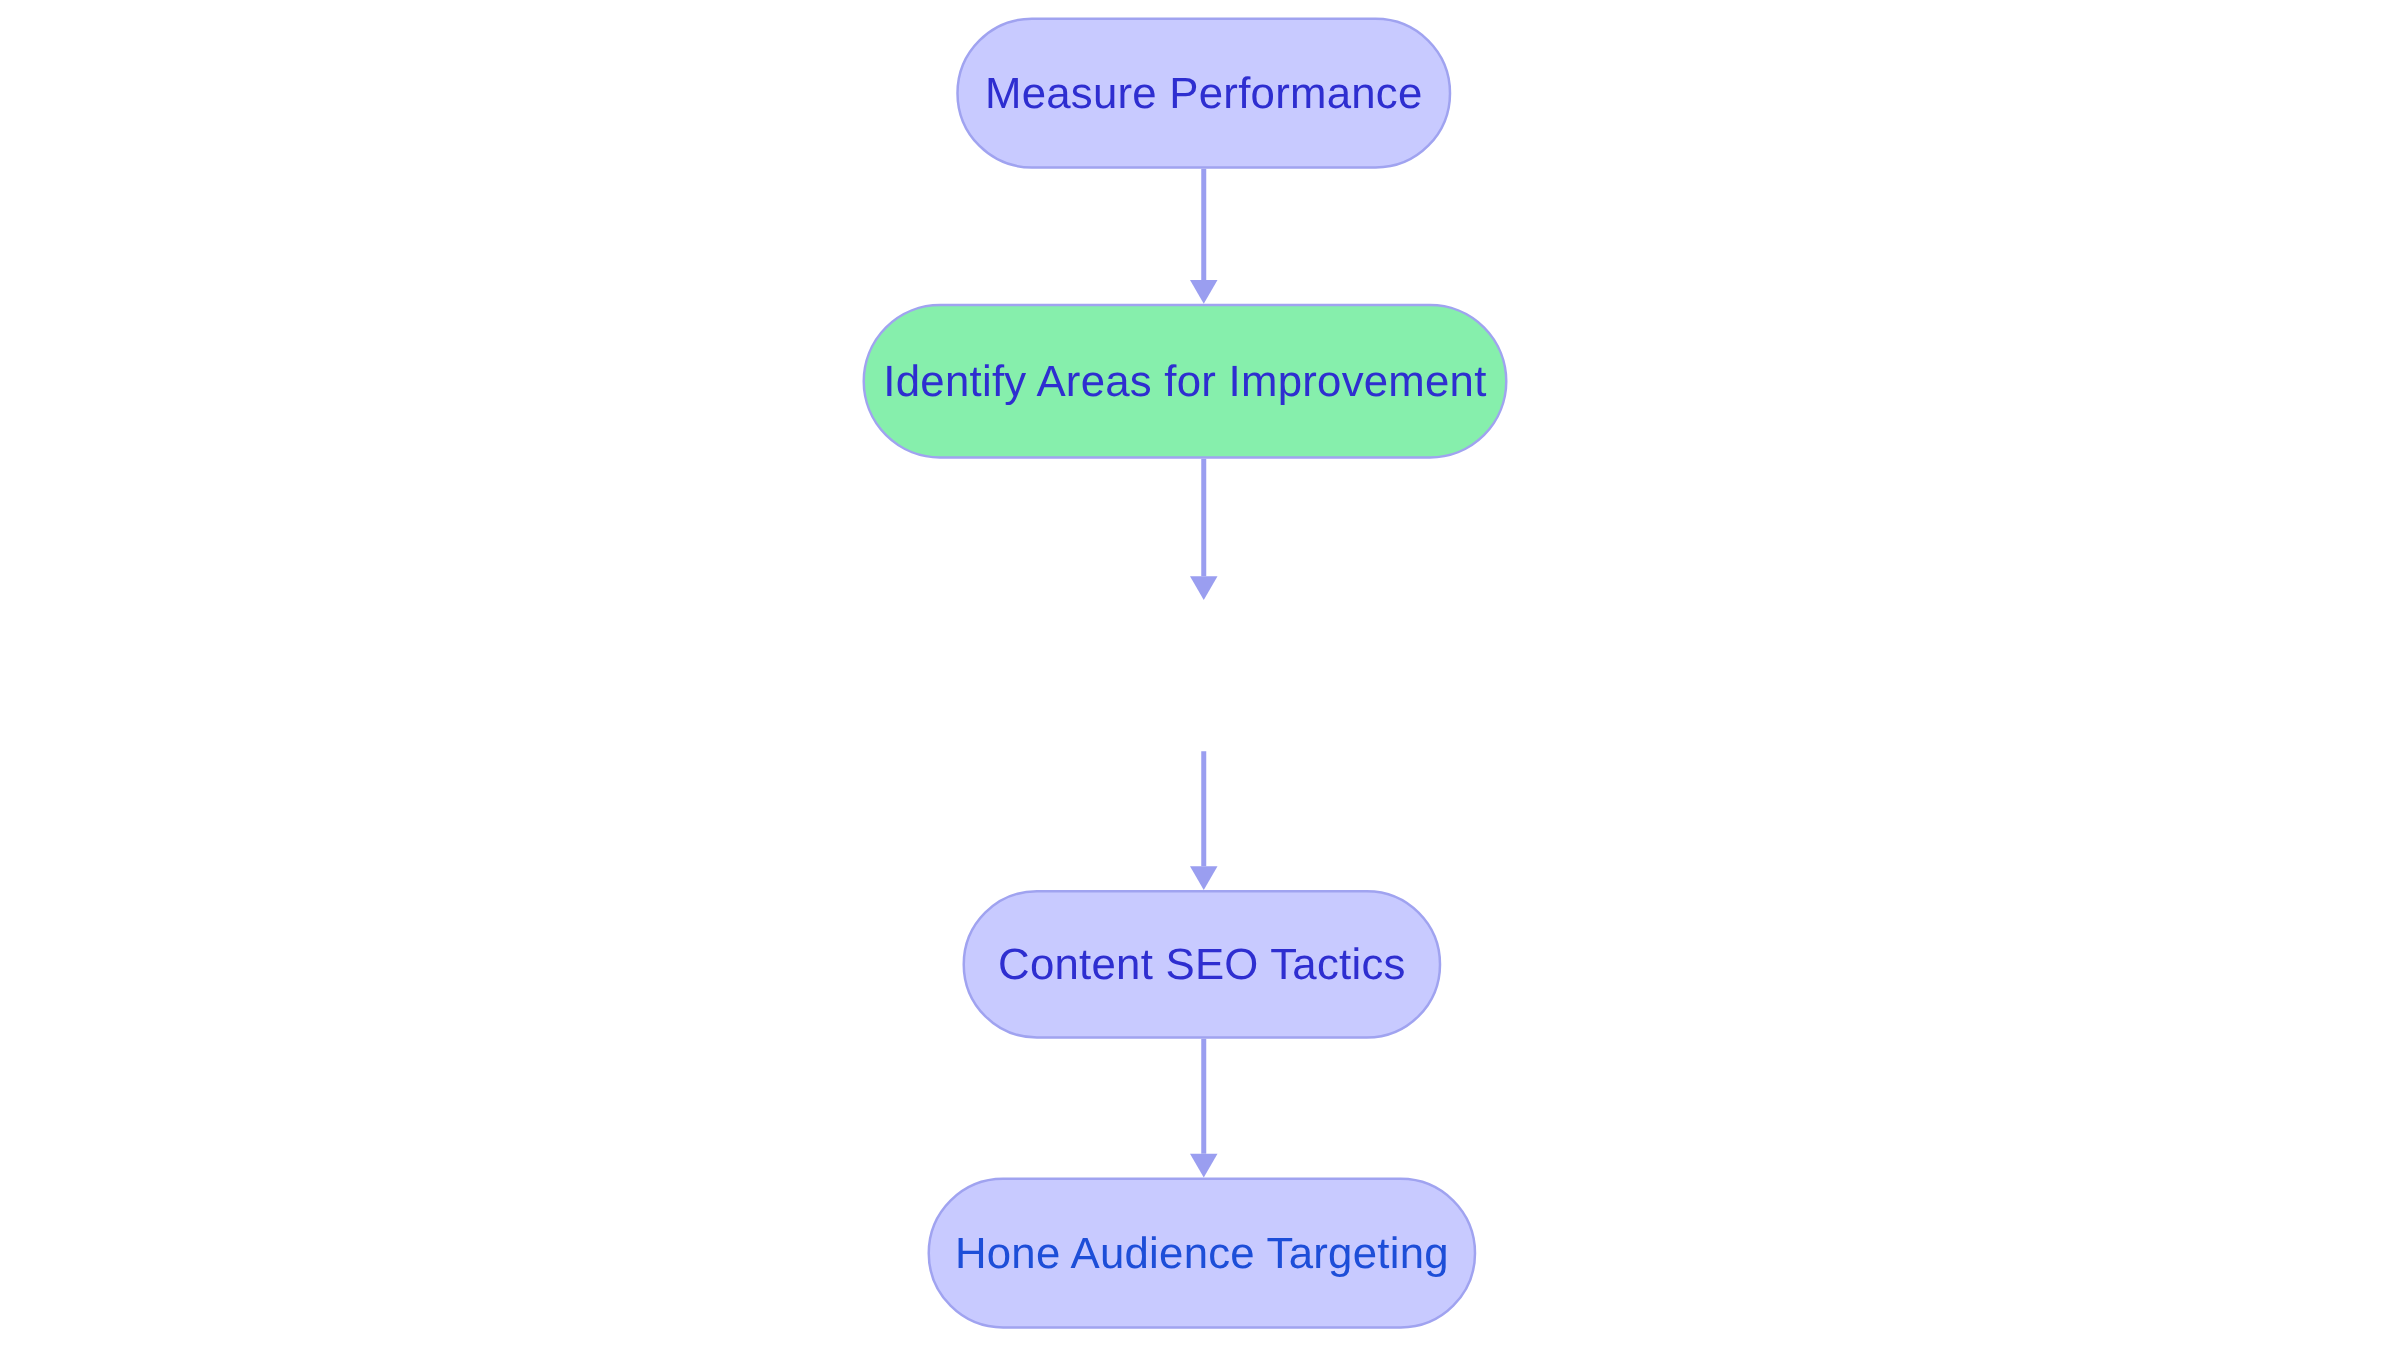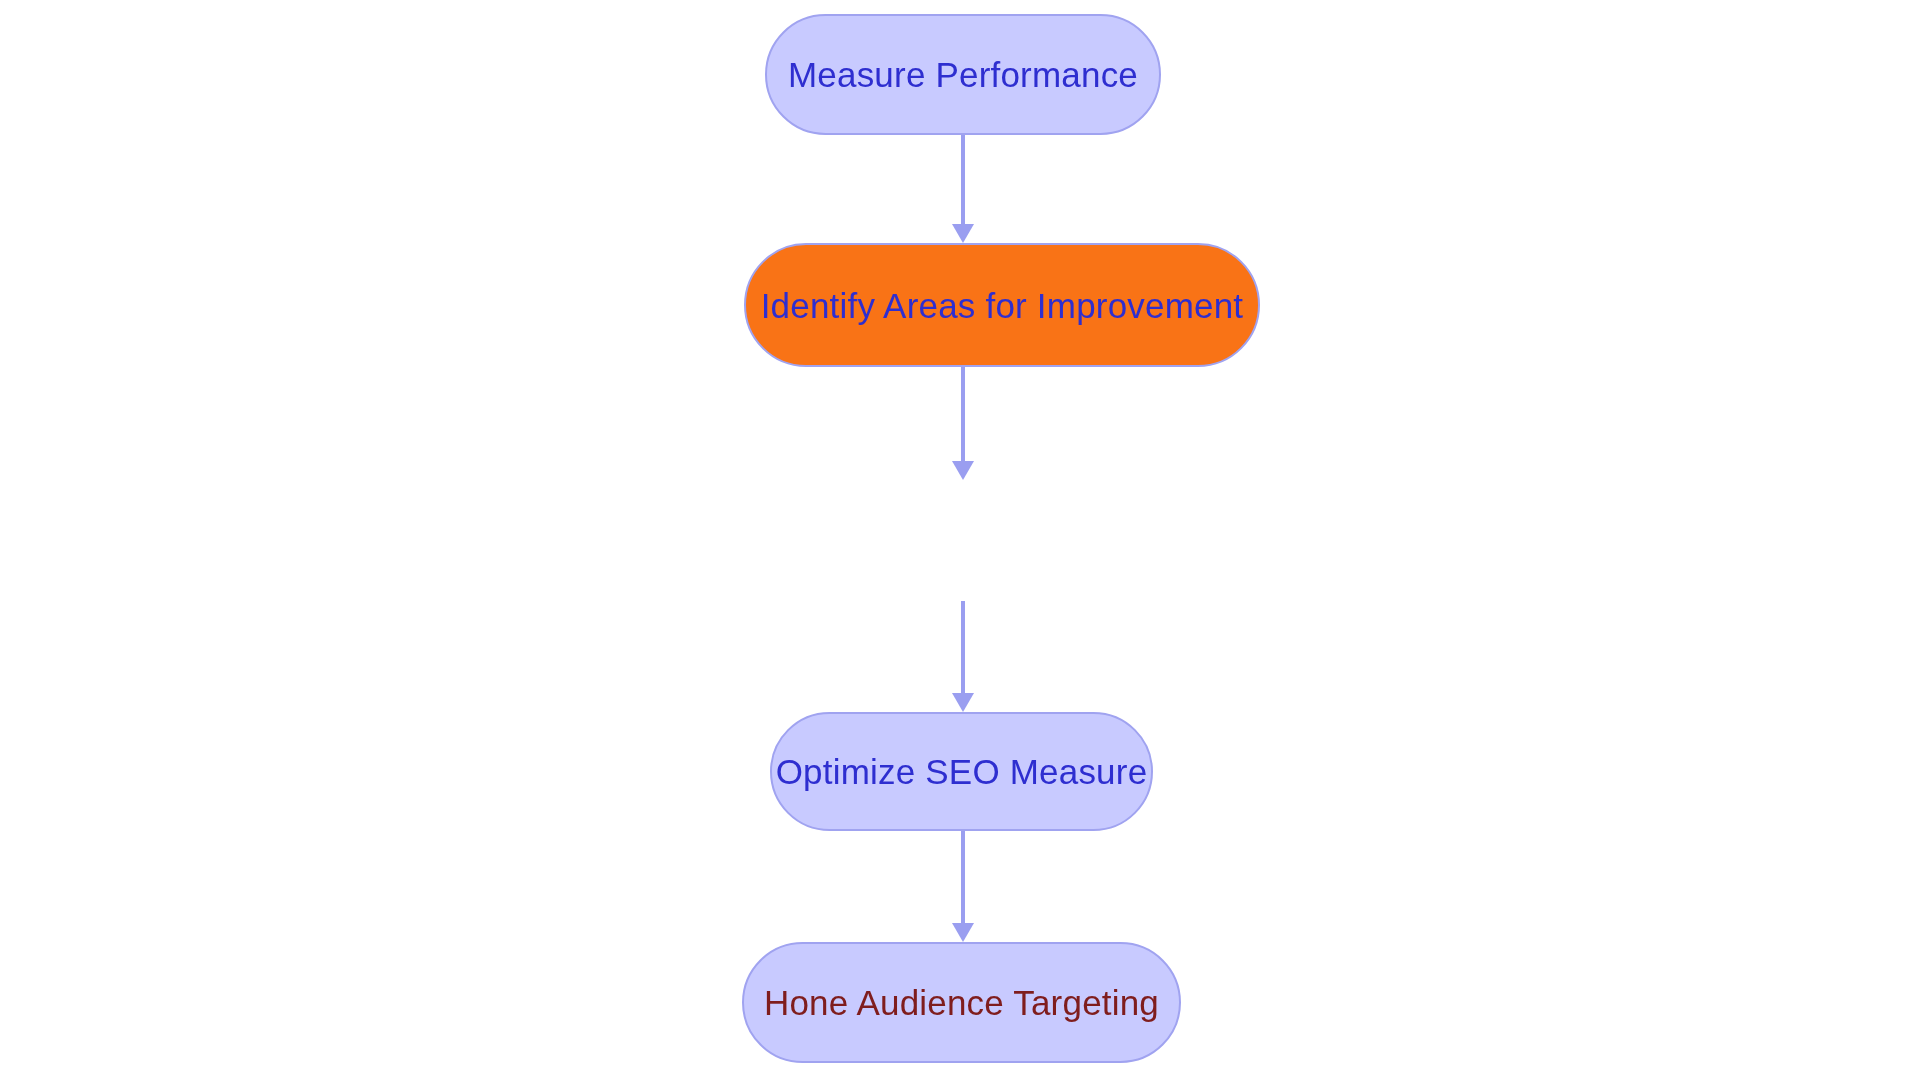--- a/index.html
+++ b/index.html
@@ -71,16 +71,16 @@
     </div>
     <div class="flow-connector">
       <div class="conn-line" style="left: 961px; top: 601px; height: 92px; background: rgb(154, 158, 240);"></div>
       <div class="conn-head" style="left: 952px; top: 693px; border-top-color: rgb(154, 158, 240);"></div>
     </div>
     <div class="flow-connector">
       <div class="conn-line" style="left: 961px; top: 831px; height: 92px; background: rgb(154, 158, 240);"></div>
       <div class="conn-head" style="left: 952px; top: 923px; border-top-color: rgb(154, 158, 240);"></div>
     </div>
     <div class="flow-node" style="left: 765px; top: 14px; width: 396px; height: 121px; background: rgb(200, 202, 255); border-color: rgb(160, 163, 240); color: rgb(46, 46, 208);">Measure Performance</div>
-    <div class="flow-node" style="left: 744px; top: 243px; width: 516px; height: 124px; background: #f97316; border-color: rgb(160, 163, 240); color: rgb(46, 46, 208);">Identify Areas for Improvement</div>
-    <div class="flow-node" style="left: 770px; top: 712px; width: 383px; height: 119px; background: rgb(200, 202, 255); border-color: rgb(160, 163, 240); color: rgb(46, 46, 208);">Optimize SEO Measure</div>
-    <div class="flow-node" style="left: 742px; top: 942px; width: 439px; height: 121px; background: rgb(200, 202, 255); border-color: rgb(160, 163, 240); color: #7f1d1d;">Hone Audience Targeting</div>
+    <div class="flow-node" style="left: 690px; top: 243px; width: 516px; height: 124px; background: #86efac; border-color: rgb(160, 163, 240); color: rgb(46, 46, 208);">Identify Areas for Improvement</div>
+    <div class="flow-node" style="left: 770px; top: 712px; width: 383px; height: 119px; background: rgb(200, 202, 255); border-color: rgb(160, 163, 240); color: rgb(46, 46, 208);">Content SEO Tactics</div>
+    <div class="flow-node" style="left: 742px; top: 942px; width: 439px; height: 121px; background: rgb(200, 202, 255); border-color: rgb(160, 163, 240); color: #1d4ed8;">Hone Audience Targeting</div>
   </div>
 
 </body></html>

